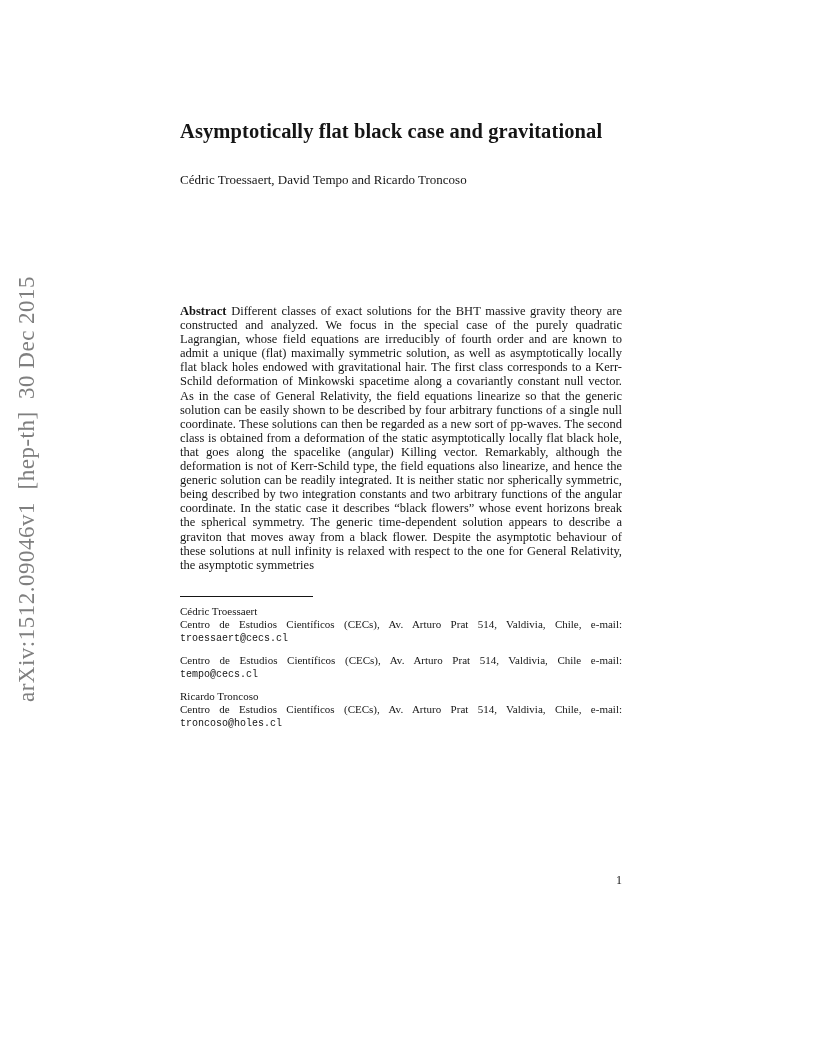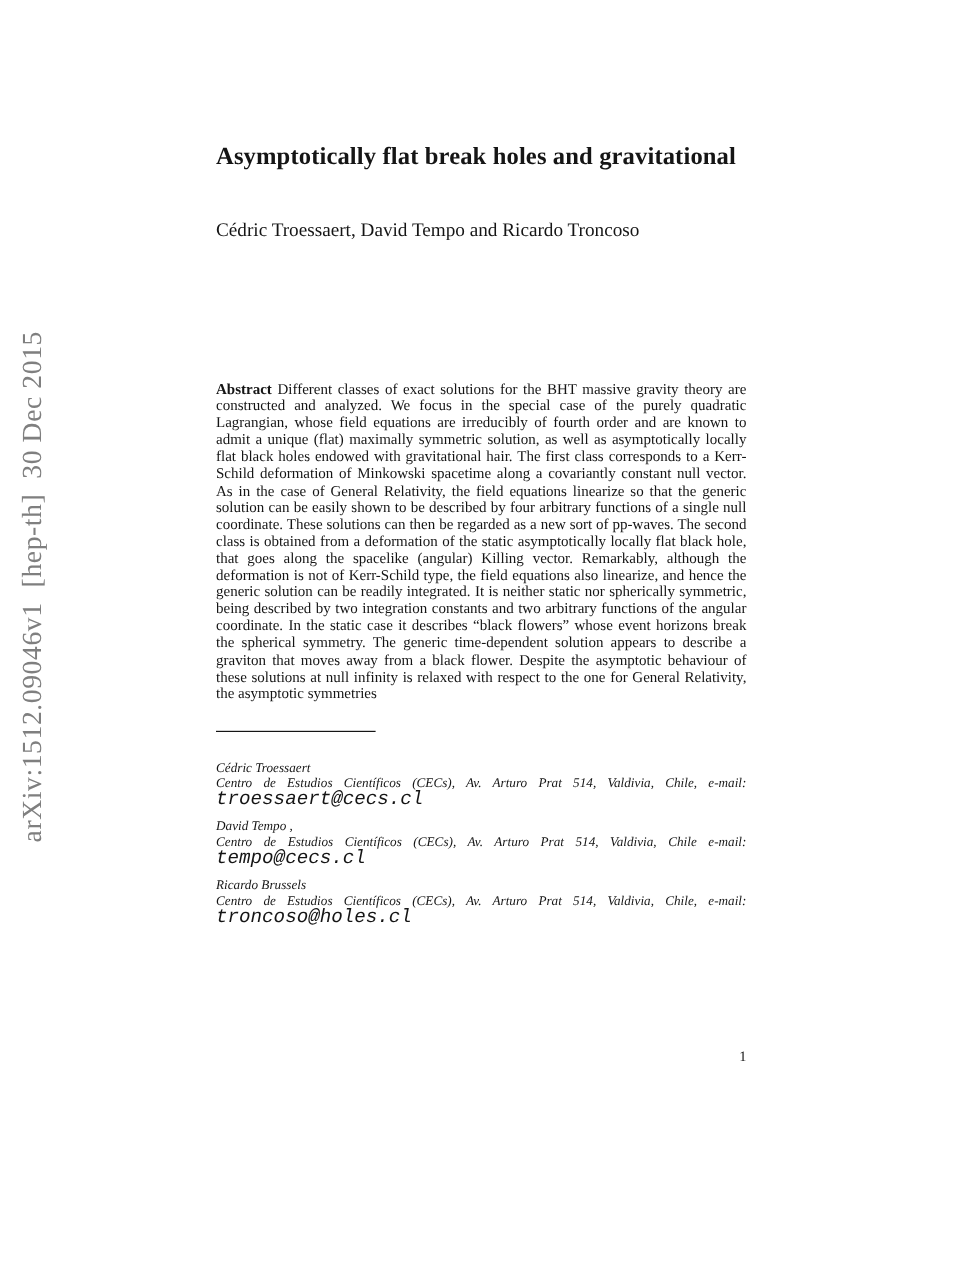--- a/index.html
+++ b/index.html
@@ -38,98 +38,96 @@
     width: 442px;
   }
   .paper-title {
     margin: 118px 0 0 0;
     font-size: 20.5px;
     font-weight: bold;
     line-height: 27px;
     letter-spacing: 0.1px;
   }
   .authors {
-    margin-top: 40px;
-    font-size: 16px;
+    margin-top: 27px;
+    font-size: 13px;
     line-height: 16px;
   }
   .abstract {
     margin-top: 116px;
     font-size: 12.5px;
     line-height: 14.1px;
     text-align: justify;
   }
   .abstract .abs-label {
     font-weight: bold;
   }
   .footnote-rule {
     margin-top: 24px;
     width: 133px;
     height: 0;
     border-top: 1px solid #151515;
   }
   .footnotes {
-    margin-top: 24px;
-    font-style: italic;
+    margin-top: 8px;
   }
   .footnote {
     margin-bottom: 9px;
     font-size: 11px;
     line-height: 13px;
   }
   .fn-name {
     margin-bottom: 0;
   }
   .fn-body {
     text-align: justify;
     margin: 0;
   }
   .email {
     font-family: "Liberation Mono", "DejaVu Sans Mono", monospace;
-    font-size: 16px;
+    font-size: 10px;
     letter-spacing: 0;
   }
   .page-number {
     position: absolute;
     right: 194px;
     top: 873px;
     font-size: 12px;
   }
 </style>
 </head>
 <body>
 
 <div class="page">
 
   <div class="arxiv-watermark">arXiv:1512.09046v1  [hep-th]  30 Dec 2015</div>
 
   <div class="content">
 
-    <h1 class="paper-title"><span>Asymptotically flat break holes and gravitational</span><br></h1>
+    <h1 class="paper-title"><span>Asymptotically flat black case and gravitational</span><br></h1>
 
     <div class="authors">Cédric Troessaert, David Tempo and Ricardo Troncoso</div>
 
     <p class="abstract"><span class="abs-label">Abstract</span> <span>Different classes of exact solutions for the BHT massive gravity theory are constructed and analyzed. We focus in the special case of the purely quadratic Lagrangian, whose field equations are irreducibly of fourth order and are known to admit a unique (flat) maximally symmetric solution, as well as asymptotically locally flat black holes endowed with gravitational hair. The first class corresponds to a Kerr-Schild deformation of Minkowski spacetime along a covariantly constant null vector. As in the case of General Relativity, the field equations linearize so that the generic solution can be easily shown to be described by four arbitrary functions of a single null coordinate. These solutions can then be regarded as a new sort of pp-waves. The second class is obtained from a deformation of the static asymptotically locally flat black hole, that goes along the spacelike (angular) Killing vector. Remarkably, although the deformation is not of Kerr-Schild type, the field equations also linearize, and hence the generic solution can be readily integrated. It is neither static nor spherically symmetric, being described by two integration constants and two arbitrary functions of the angular coordinate. In the static case it describes “black flowers” whose event horizons break the spherical symmetry. The generic time-dependent solution appears to describe a graviton that moves away from a black flower. Despite the asymptotic behaviour of these solutions at null infinity is relaxed with respect to the one for General Relativity, the asymptotic symmetries</span></p>
 
     <div class="footnote-rule"></div>
 
     <div class="footnotes">
 
       <div class="footnote">
         <div class="fn-name">Cédric Troessaert</div>
         <p class="fn-body"><span>Centro de Estudios Científicos (CECs), Av. Arturo Prat 514, Valdivia, Chile, e-mail:</span> <span class="email">troessaert@cecs.cl</span></p>
       </div>
 
       <div class="footnote">
-        <div class="fn-name">David Tempo ,</div>
         <p class="fn-body"><span>Centro de Estudios Científicos (CECs), Av. Arturo Prat 514, Valdivia, Chile e-mail:</span> <span class="email">tempo@cecs.cl</span></p>
       </div>
 
       <div class="footnote">
-        <div class="fn-name">Ricardo Brussels</div>
+        <div class="fn-name">Ricardo Troncoso</div>
         <p class="fn-body"><span>Centro de Estudios Científicos (CECs), Av. Arturo Prat 514, Valdivia, Chile, e-mail:</span> <span class="email">troncoso@holes.cl</span></p>
       </div>
 
     </div>
   </div>
 
   <div class="page-number">1</div>
 
 </div>
 

